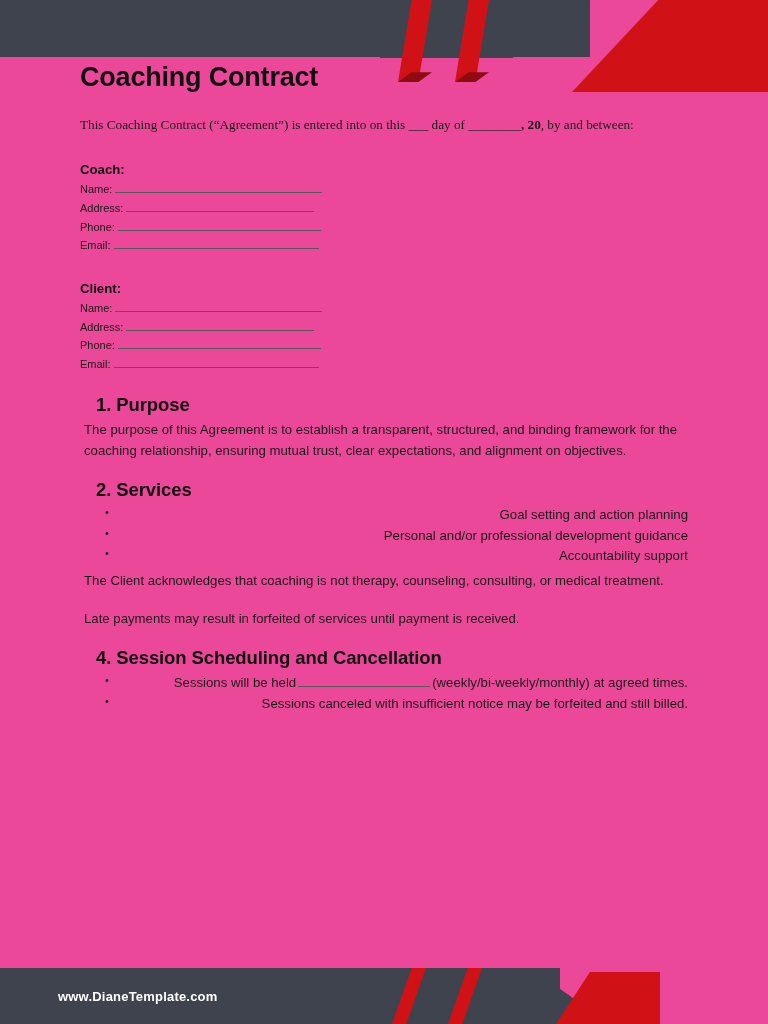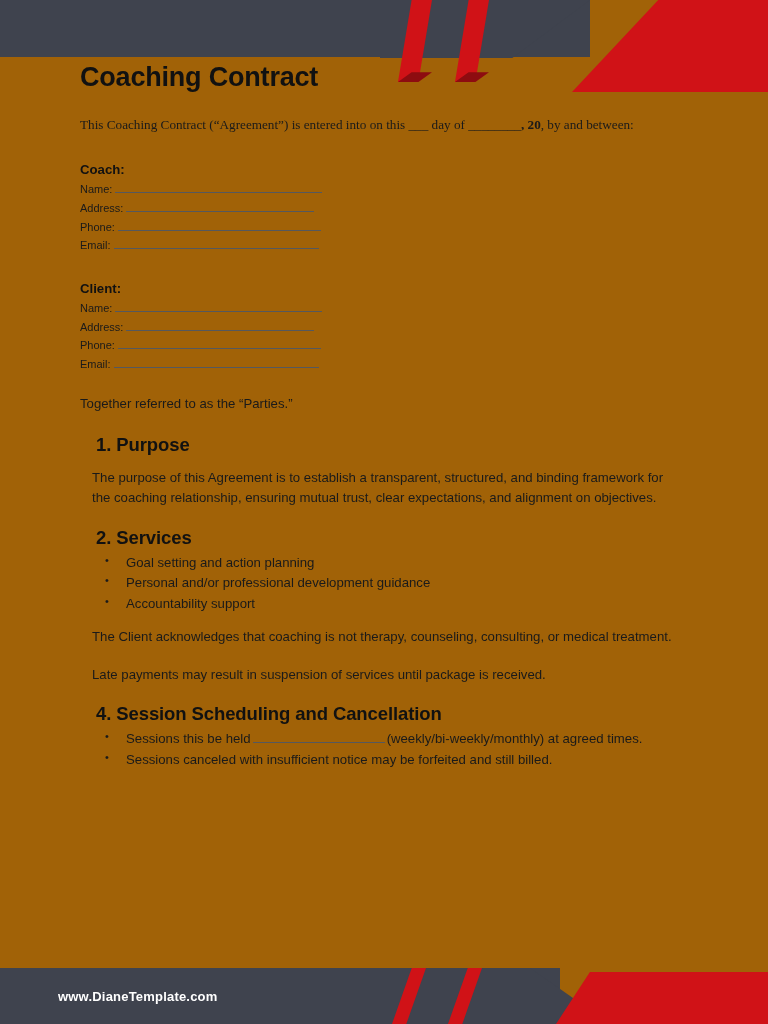--- a/index.html
+++ b/index.html
@@ -13,21 +13,21 @@
     font-family: "Liberation Sans", sans-serif;
     color: #1a1a1a;
     overflow: hidden;
     position: relative;
   }
 
   .page {
     position: relative;
     width: 768px;
     height: 1024px;
-    background: #a16207;
+    background: #ec4899;
     overflow: hidden;
   }
 
   
   .header-banner {
     position: absolute;
     top: 0;
     left: 0;
     width: 768px;
     height: 110px;
@@ -95,21 +95,21 @@
     background: #d01217;
     -webkit-clip-path: polygon(44% 0, 100% 0, 100% 100%, 0 100%);
     clip-path: polygon(44% 0, 100% 0, 100% 100%, 0 100%);
   }
 
   
   .footer-banner {
     position: absolute;
     left: 0;
     bottom: 0;
-    width: 768px;
+    width: 660px;
     height: 56px;
     overflow: hidden;
   }
   .ftr-dark {
     position: absolute;
     bottom: 0;
     left: 0;
     width: 560px;
     height: 56px;
     background: #3f434e;
@@ -226,27 +226,28 @@
     font-size: 18.5px;
     font-weight: bold;
     color: #111111;
     margin: 0 0 4px 16px;
     letter-spacing: -0.1px;
   }
   .section-para {
     font-size: 13.2px;
     line-height: 1.54;
     color: #1a1a1a;
-    margin: 12px;
+    margin: 4px;
   }
 
   ul.bullets {
     margin: 1px 0 1px 0;
     padding-left: 46px;
     list-style: none;
+    text-align: right;
   }
   ul.bullets li {
     position: relative;
     font-size: 13.2px;
     line-height: 1.56;
     color: #1a1a1a;
     margin: 0;
   }
   ul.bullets li:before {
     content: "\2022";
@@ -322,45 +323,44 @@
       <div class="field-row">
         <span class="field-label">Phone:</span>
         <span class="field-line fl-phone"></span>
       </div>
       <div class="field-row">
         <span class="field-label">Email:</span>
         <span class="field-line fl-email"></span>
       </div>
     </div>
 
-    <p class="together">Together referred to as the “Parties.”</p>
 
     <div class="section">
       <h2 class="section-heading">1. Purpose</h2>
       <p class="section-para">The purpose of this Agreement is to establish a transparent, structured, and binding framework for the coaching relationship, ensuring mutual trust, clear expectations, and alignment on objectives.</p>
     </div>
 
     <div class="section">
       <h2 class="section-heading">2. Services</h2>
       <ul class="bullets">
         <li>Goal setting and action planning</li>
         <li>Personal and/or professional development guidance</li>
         <li>Accountability support</li>
       </ul>
       <p class="section-para">The Client acknowledges that coaching is not therapy, counseling, consulting, or medical treatment.</p>
     </div>
 
     <div class="section">
-      <p class="section-para">Late payments may result in suspension of services until package is received.</p>
+      <p class="section-para">Late payments may result in forfeited of services until payment is received.</p>
     </div>
 
     <div class="section">
       <h2 class="section-heading">4. Session Scheduling and Cancellation</h2>
       <ul class="bullets">
-        <li><span>Sessions this be held</span><span class="inline-line il-freq"></span><span>(weekly/bi-weekly/monthly) at agreed times.</span></li>
+        <li><span>Sessions will be held</span><span class="inline-line il-freq"></span><span>(weekly/bi-weekly/monthly) at agreed times.</span></li>
         <li>Sessions canceled with insufficient notice may be forfeited and still billed.</li>
       </ul>
     </div>
 
   </div>
 
   <div class="footer-banner">
     <div class="ftr-dark"></div>
     <div class="ftr-dark-wedge"></div>
     <div class="ftr-stripe ftr-stripe-a"></div>

